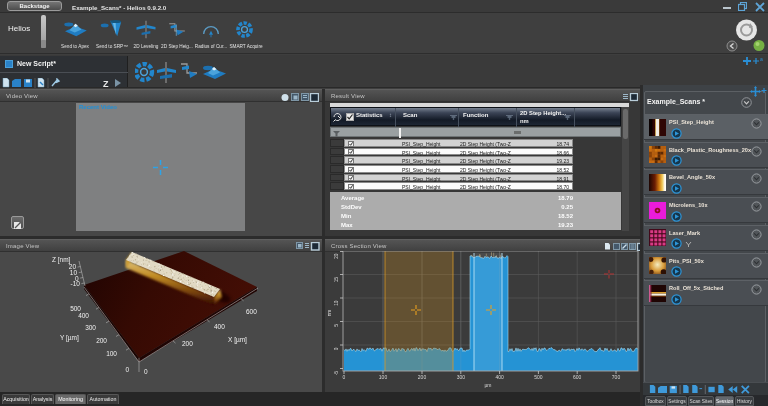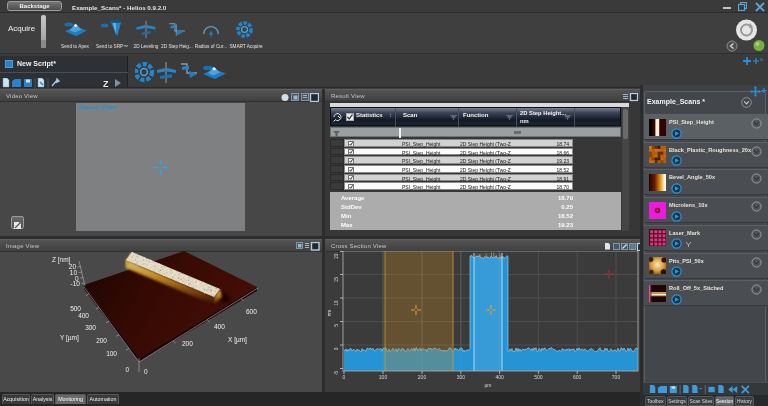--- a/index.html
+++ b/index.html
@@ -15,21 +15,21 @@
  <div class="abs" style="left:723px;top:7px;width:8px;height:2px;background:#b9c4cc;"></div>
  <svg class="abs" style="left:738px;top:2px" width="9" height="9">
       <rect x="2.5" y="0.5" width="6" height="6" fill="none" stroke="#5ea4d6" stroke-width="1.2"></rect>
       <rect x="0.5" y="2.5" width="6" height="6" fill="#3a3a3a" stroke="#5ea4d6" stroke-width="1.2"></rect>
     </svg>
  <svg class="abs" style="left:755px;top:2px" width="10" height="10">
       <path d="M1,1 L9,9 M9,1 L1,9" stroke="#5ea4d6" stroke-width="1.8"></path>
     </svg>
 </div>
 <div class="abs" style="left:0;top:13px;width:768px;height:41px;background:#3f3f3f;border-bottom:1px solid #2d2d2d;">
- <div class="abs" style="left:8px;top:11px;font-size:8px;color:#f0f0f0;">Acquire</div>
+ <div class="abs" style="left:8px;top:11px;font-size:8px;color:#f0f0f0;">Helios</div>
  <div class="abs" style="left:41px;top:2px;width:5px;height:33px;background:linear-gradient(#c9c9c9,#9a9a9a);border-radius:2px;"></div>
  <div class="abs" style="left:41px;top:27px;width:5px;height:8px;background:#8a8a8a;border-radius:1px;"></div>
 </div>
 <svg class="abs" style="left:62px;top:20px" width="27" height="18" viewBox="0 0 36 24">
     <ellipse cx="9" cy="6" rx="6" ry="2.6" fill="#1c6fae"></ellipse>
     <path d="M4,15 L18,8.5 L33,14 L19,21.5 Z" fill="#1f7cc2"></path>
     <path d="M10,13.5 L18,5 L26,12.5 L17,16.5 Z" fill="#4aa3dc"></path>
     <path d="M15.5,7.5 L18,5 L21,7.8 L18,9.5 Z" fill="#dff0fa"></path>
   </svg>
 <div class="abs" style="left:45px;top:44px;width:60px;text-align:center;font-size:4.7px;color:#e2e2e2;">Send to Apex</div>

